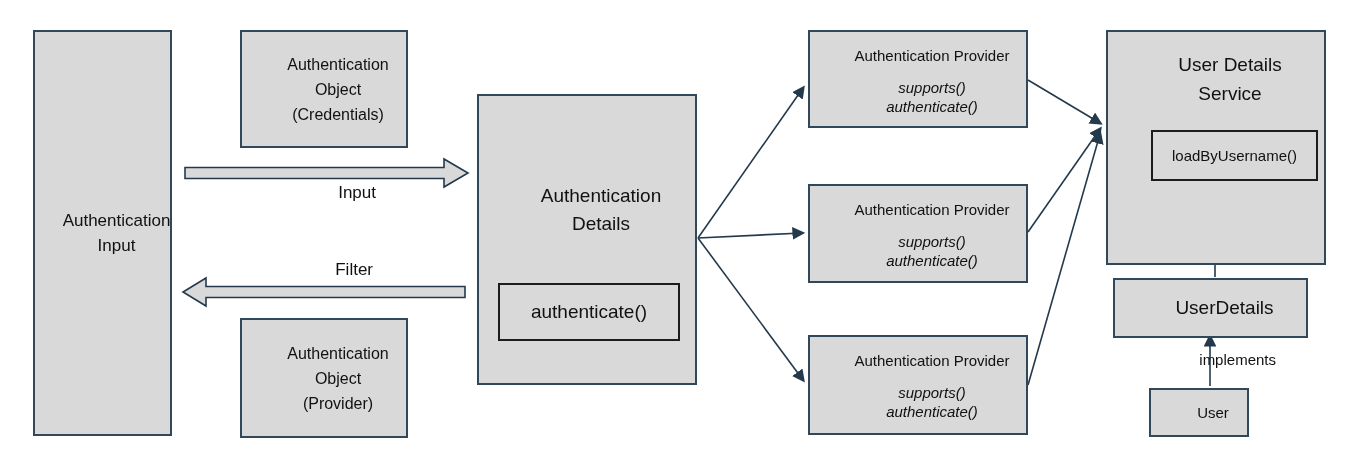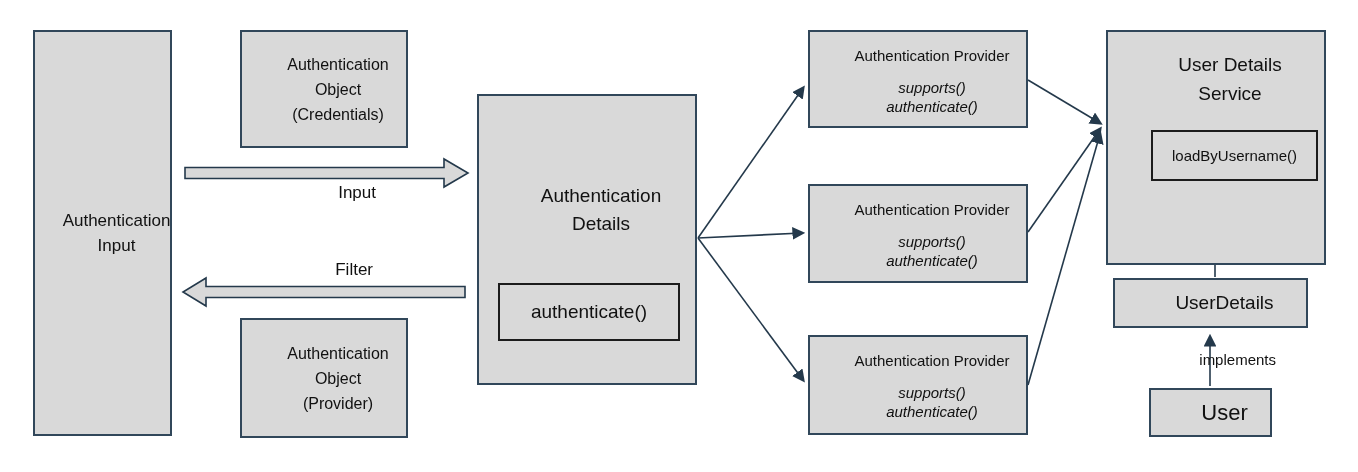--- a/index.html
+++ b/index.html
@@ -36,22 +36,22 @@
   #auth-object-principal{left:240px;top:318px;width:168px;height:120px;font-size:16px;line-height:25px;}
   #auth-manager{left:477px;top:94px;width:220px;height:291px;justify-content:flex-start;padding-top:86px;font-size:19px;line-height:28px;}
   #auth-manager .inner-box{left:19px;top:187px;width:182px;height:58px;font-size:19px;}
   .provider{left:808px;width:220px;justify-content:flex-start;padding-top:15px;font-size:15px;line-height:18px;}
   #provider-1{top:30px;height:98px;}
   #provider-2{top:184px;height:99px;}
   #provider-3{top:335px;height:100px;}
   .provider .methods{margin-top:13px;line-height:19px;font-style:italic;}
   #user-details-service{left:1106px;top:30px;width:220px;height:235px;justify-content:flex-start;padding-top:18px;font-size:19px;line-height:29px;}
   #user-details-service .inner-box{left:27px;top:98px;width:167px;height:51px;font-size:15px;margin-left:16px;}
-  #user-details{left:1113px;top:278px;width:195px;height:50px;font-size:19px;}
-  #user{left:1149px;top:388px;width:123px;height:49px;font-size:22px;}
+  #user-details{left:1113px;top:278px;width:195px;height:60px;font-size:19px;}
+  #user{left:1149px;top:388px;width:100px;height:49px;font-size:15px;}
   .edge-label{position:absolute;text-align:right;}
   #input-label{left:276px;top:183px;width:100px;font-size:17px;}
   #output-label{left:273px;top:260px;width:100px;font-size:17px;}
   #implements-label{left:1176px;top:351px;width:100px;font-size:15px;}
 </style>
 </head>
 <body>
 
 <div class="canvas">
 

